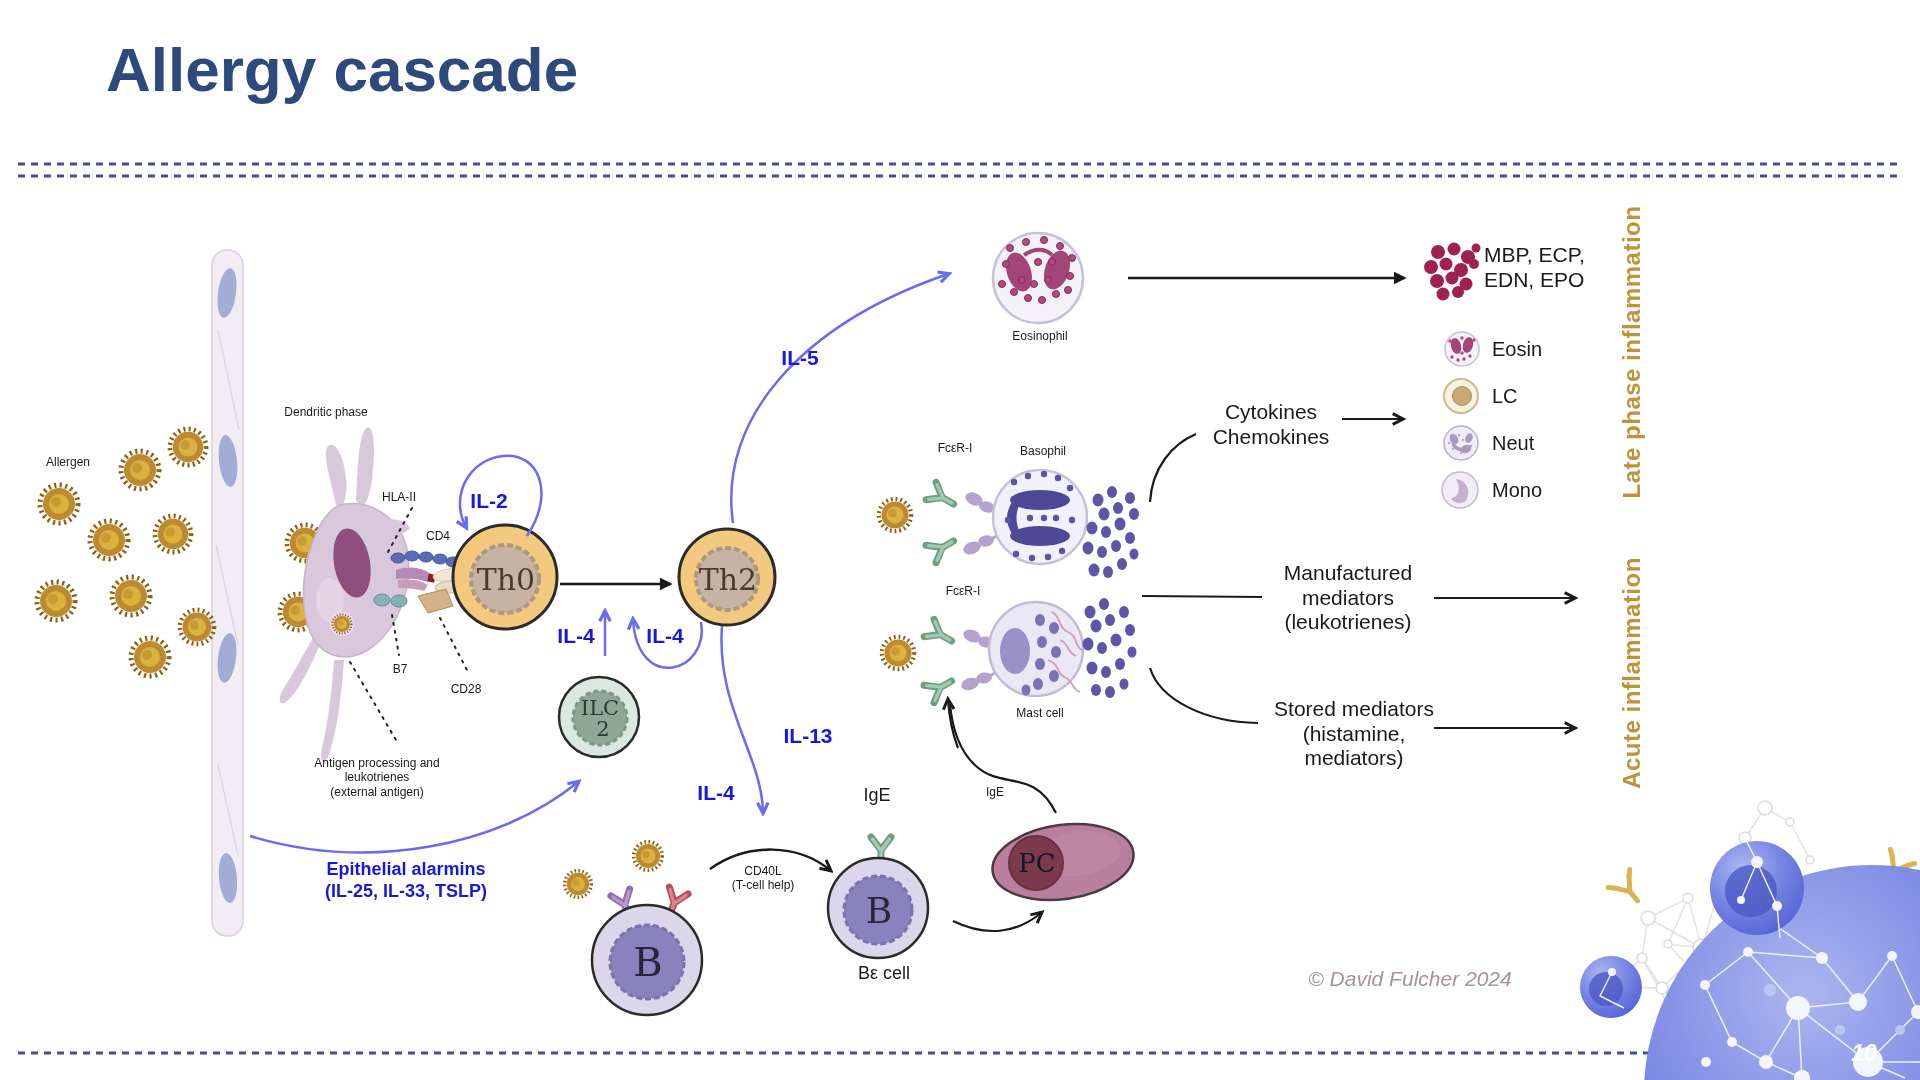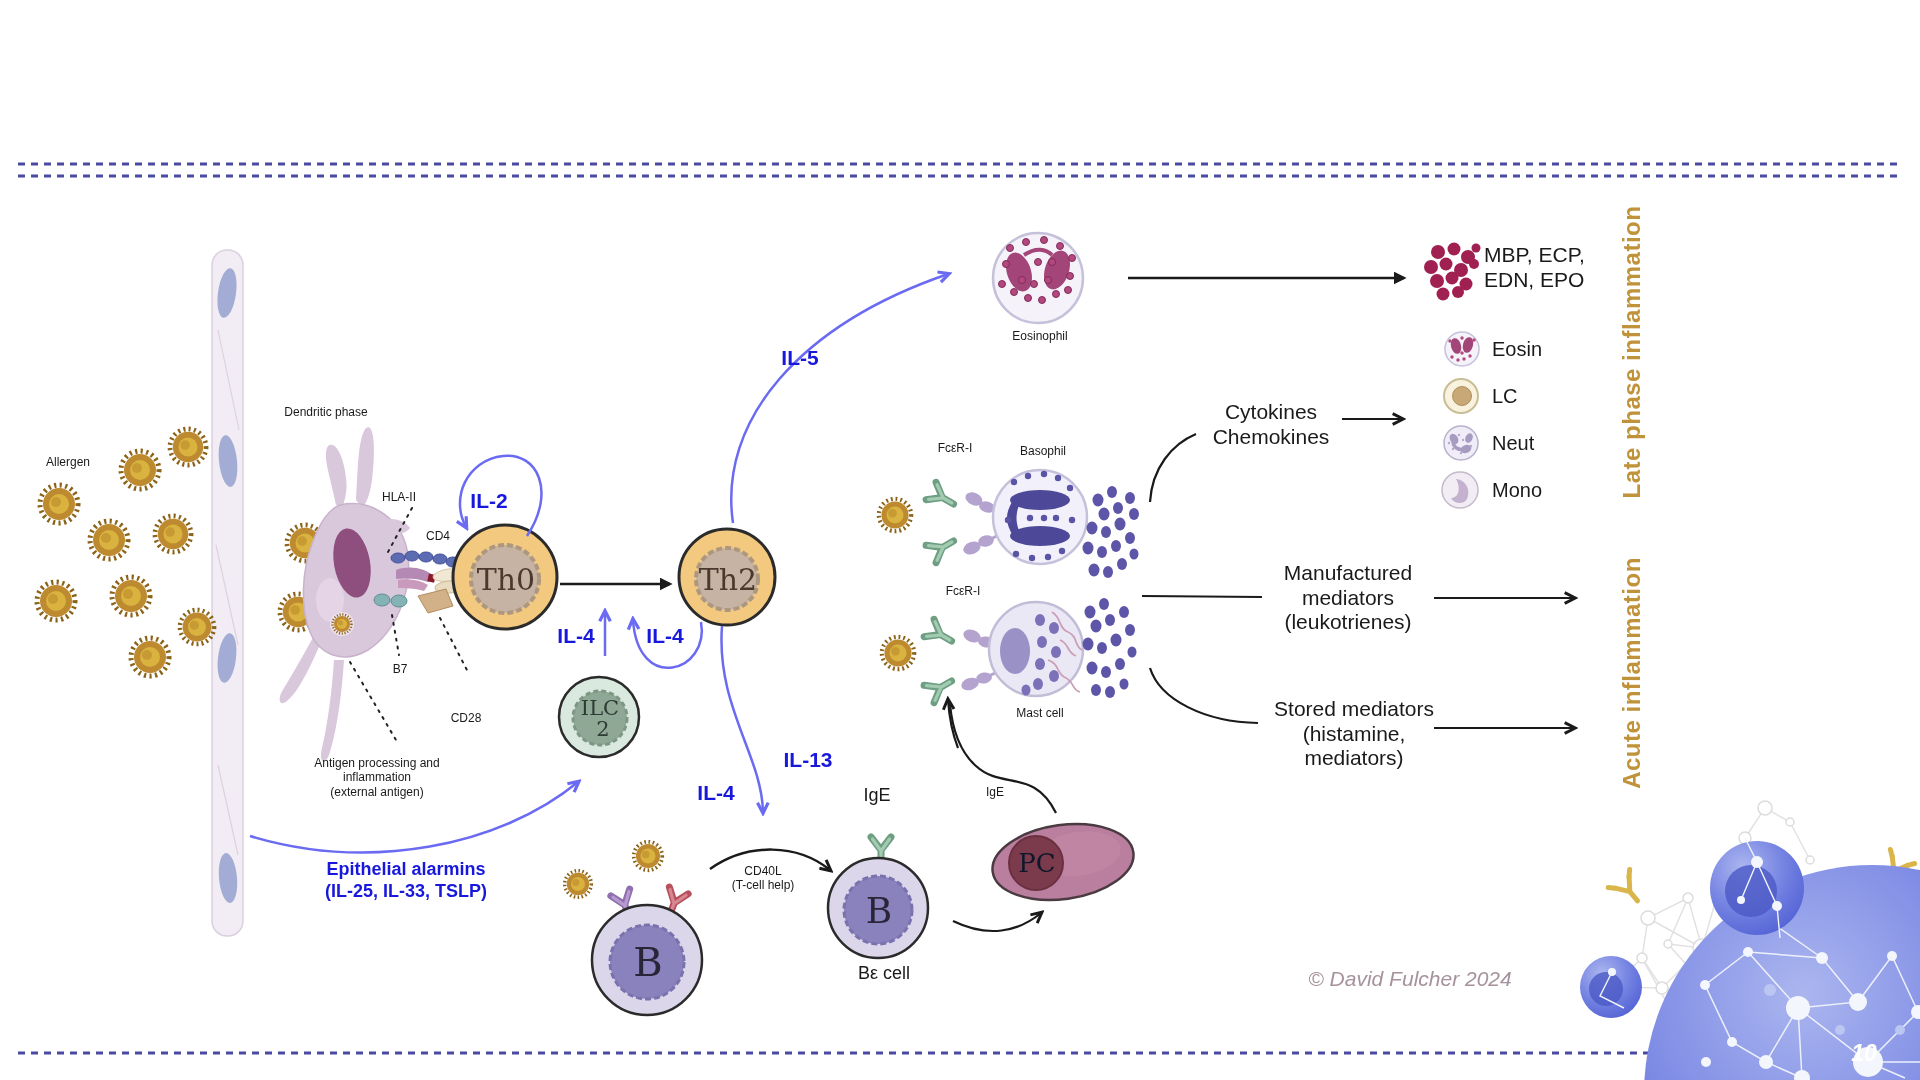--- a/index.html
+++ b/index.html
@@ -445,38 +445,39 @@
           <circle cx="1777" cy="906" r="5"></circle>
       </g>
 
       <circle cx="1611" cy="987" r="31" fill="url(#sph)"></circle>
       <circle cx="1606" cy="989" r="17" fill="#4B59C6" opacity="0.8"></circle>
       <circle cx="1612" cy="972" r="4" fill="#F4F6FD"></circle>
       <path d="M1612 972 L1600 996 L1624 1008" stroke="#F2F4FC" stroke-width="1.4" fill="none"></path>
     </g>
   </svg>
 
+  <div class="title">Allergy cascade</div>
 
   <div class="lbl" style="left:68px; top:462px;">Allergen</div>
   <div class="lbl" style="left:326px; top:412px;">Dendritic phase</div>
   <div class="lbl" style="left:399px; top:497px;">HLA-II</div>
   <div class="lbl" style="left:438px; top:536px;">CD4</div>
   <div class="lbl" style="left:400px; top:669px;">B7</div>
-  <div class="lbl" style="left:466px; top:689px;margin-top:29px;">CD28</div>
+  <div class="lbl" style="left:466px; top:689px;">CD28</div>
 
   <div class="lbl blue" style="left:489px; top:501px;">IL-2</div>
   <div class="lbl blue" style="left:576px; top:636px;">IL-4</div>
   <div class="lbl blue" style="left:665px; top:636px;">IL-4</div>
   <div class="lbl blue" style="left:800px; top:358px;">IL-5</div>
   <div class="lbl blue" style="left:716px; top:793px;">IL-4</div>
-  <div class="lbl blue" style="left:790px; top:760px;padding-left:36px;">IL-13</div>
+  <div class="lbl blue" style="left:790px; top:736px;padding-left:36px;">IL-13</div>
 
   <div class="lbl stack" style="left:377px; top:778px;">
     <span>Antigen processing and</span>
-    <span>inflammation</span>
+    <span>leukotrienes</span>
     <span>(external antigen)</span>
   </div>
   <div class="lbl stack blue-sm" style="left:406px; top:881px;">
     <span>Epithelial alarmins</span>
     <span>(IL-25, IL-33, TSLP)</span>
   </div>
 
   <div class="lbl hand" style="left:506px; top:580px; font-size:30px; color:#4A3A2E;">Th0</div>
   <div class="lbl hand" style="left:728px; top:580px; font-size:30px; color:#4A3A2E;">Th2</div>
   <div class="lbl hand" style="left:600px; top:709px; font-size:21px; color:#2E3B33;">ILC</div>

